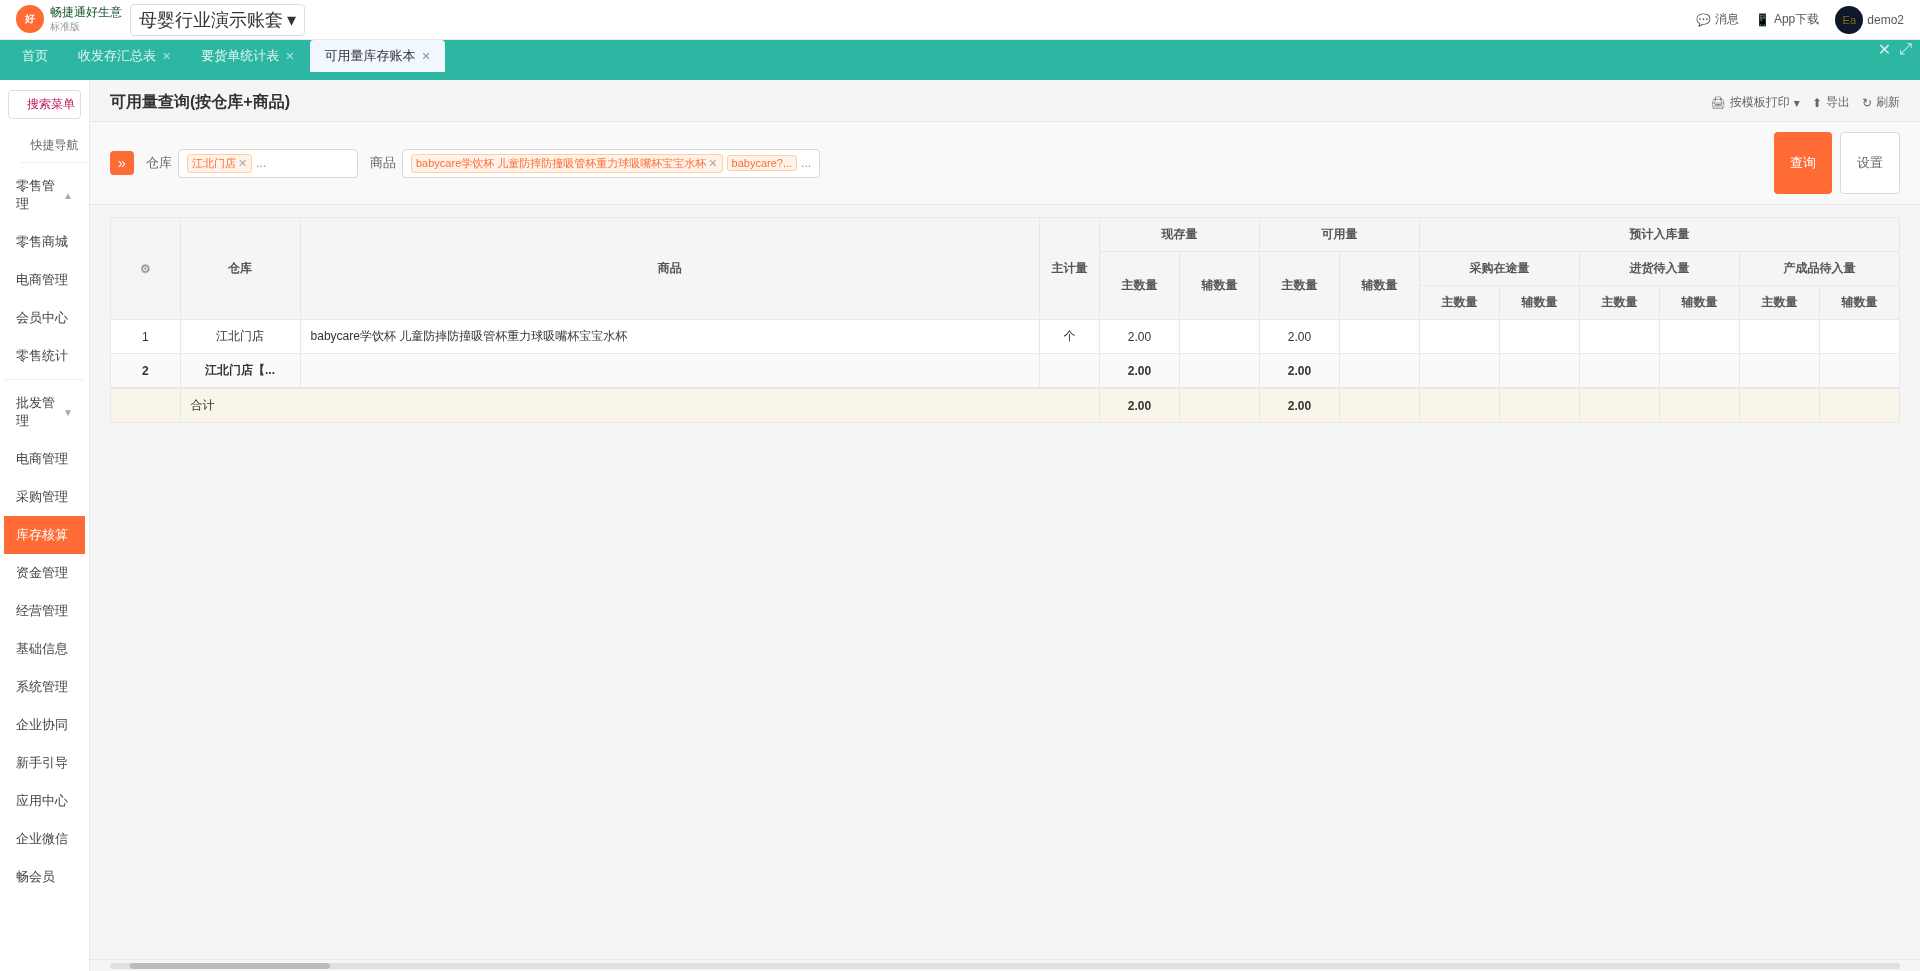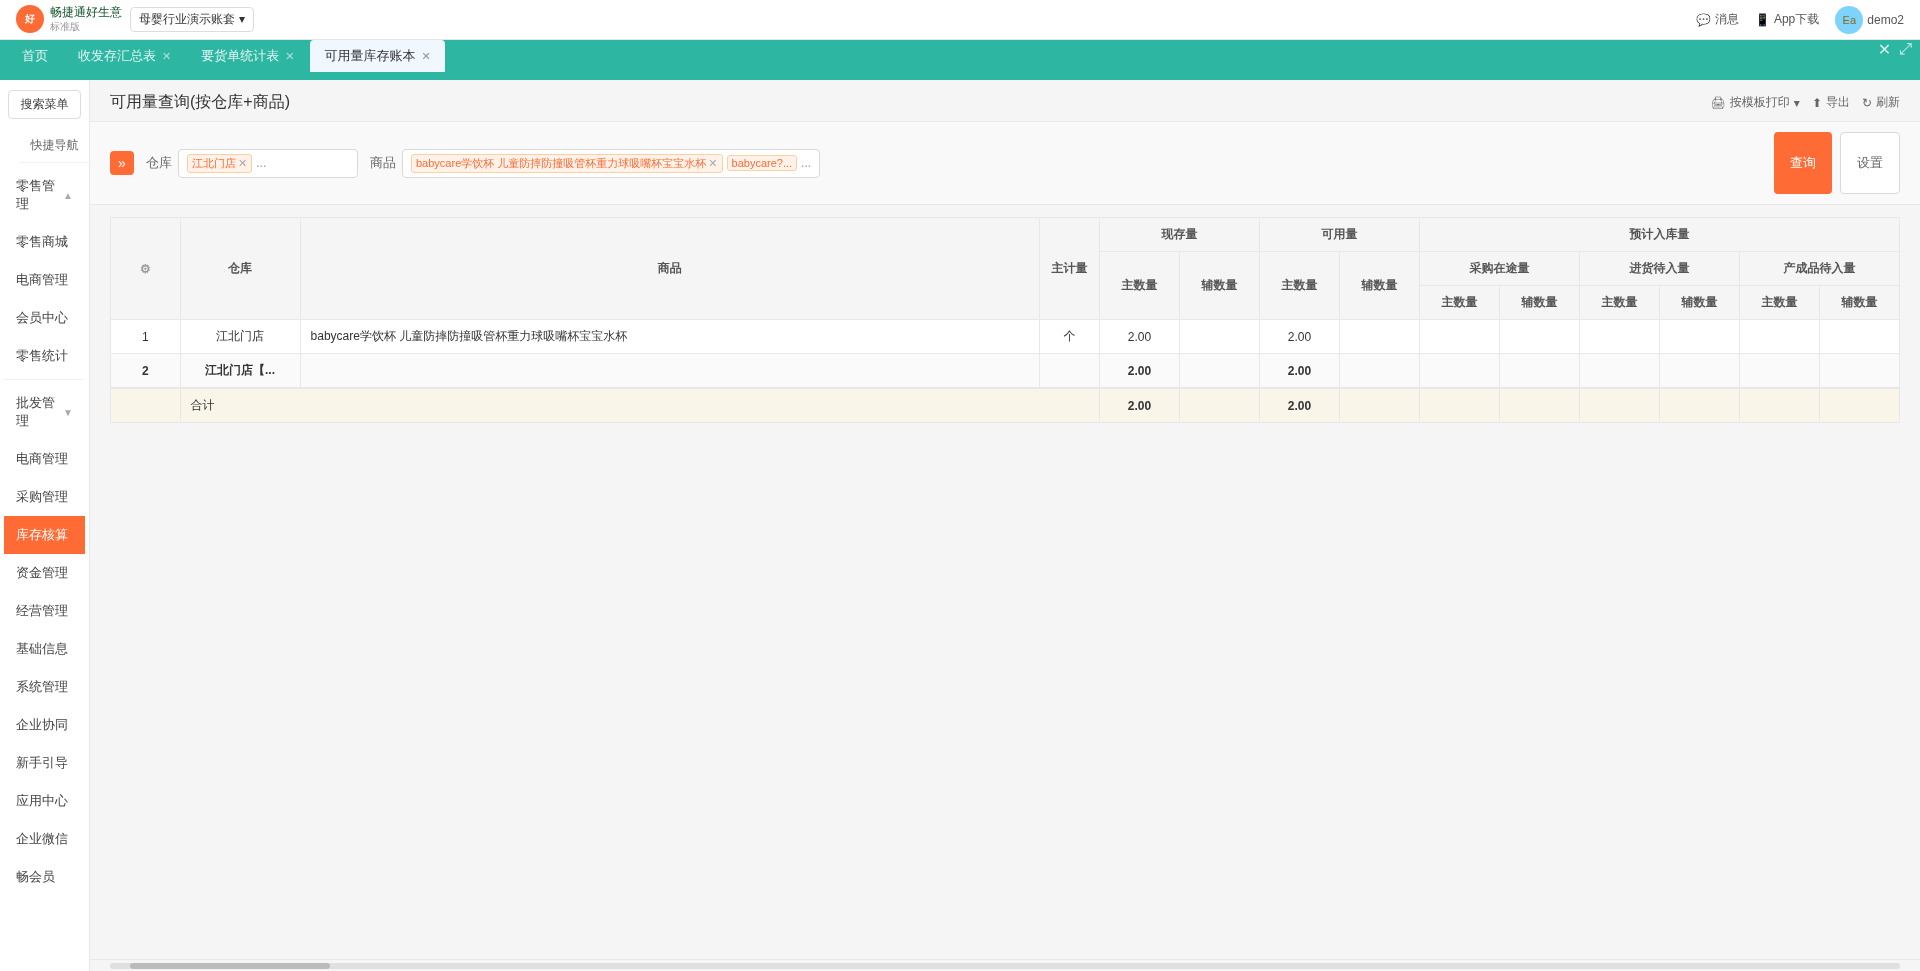--- a/index.html
+++ b/index.html
@@ -5,52 +5,52 @@
     * { margin: 0; padding: 0; box-sizing: border-box; }
     body { font-family: 'Microsoft YaHei', Arial, sans-serif; font-size: 13px; background: #f5f5f5; color: #333; width: 1920px; height: 971px; overflow: hidden; display: flex; flex-direction: column; }
 
     
     .top-bar { height: 40px; background: #fff; display: flex; align-items: center; justify-content: space-between; border-bottom: 1px solid #e8e8e8; padding: 0 16px; flex-shrink: 0; }
     .top-bar-left { display: flex; align-items: center; gap: 8px; }
     .logo-area { display: flex; align-items: center; gap: 6px; }
     .logo-icon { width: 28px; height: 28px; background: #ff6b35; border-radius: 50%; display: flex; align-items: center; justify-content: center; color: white; font-size: 10px; font-weight: bold; }
     .company-name { font-size: 12px; color: #14532d; line-height: 1.2; }
     .company-sub { font-size: 10px; color: #999; }
-    .dropdown-selector { display: flex; align-items: center; gap: 4px; border: 1px solid #ddd; border-radius: 4px; padding: 3px 8px; font-size: 12px; color: #333; cursor: pointer; }
+    .dropdown-selector { display: flex; align-items: center; gap: 4px; border: 1px solid #ddd; border-radius: 4px; padding: 3px 8px; font-size: 18px; color: #333; cursor: pointer; }
     .top-bar-right { display: flex; align-items: center; gap: 16px; }
     .top-right-item { display: flex; align-items: center; gap: 4px; font-size: 12px; color: #555; cursor: pointer; }
-    .avatar { width: 28px; height: 28px; border-radius: 50%; background: #7dd3fc; display: flex; align-items: center; justify-content: center; font-size: 11px; color: #8b6914; overflow: hidden; }
+    .avatar { width: 28px; height: 28px; border-radius: 50%; background: #0f172a; display: flex; align-items: center; justify-content: center; font-size: 11px; color: #8b6914; overflow: hidden; }
 
     
     .nav-tabs { height: 40px; background: #2db7a3; display: flex; padding: 0 8px; flex-shrink: 0; gap: 2px; }
     .nav-tab { height: 32px; display: flex; align-items: center; padding: 0 14px; border-radius: 4px 4px 0 0; font-size: 13px; color: rgba(255,255,255,0.85); cursor: pointer; gap: 6px; white-space: nowrap; }
     .nav-tab.active { background: #f0f7ff; color: #333; }
     .nav-tab .close-x { font-size: 11px; color: inherit; opacity: 0.7; }
     .nav-tab.active .close-x { color: #666; }
     .nav-tabs-right { margin-left: auto; display: flex; gap: 8px; }
     .nav-icon-btn { color: white; cursor: pointer; font-size: 16px; opacity: 0.8; }
 
     
     .main-layout { display: flex; flex: 1; overflow: hidden; }
 
     
     .sidebar { width: 90px; background: #fff; border-right: 1px solid #e8e8e8; display: flex; flex-direction: column; flex-shrink: 0; overflow-y: auto; }
     .sidebar-search { padding: 10px 8px; }
-    .sidebar-search-btn { width: 100%; background: none; border: 1px solid #ddd; border-radius: 4px; padding: 5px; font-size: 12px; color: #404040; cursor: pointer; text-align: center; }
+    .sidebar-search-btn { width: 100%; background: none; border: 1px solid #ddd; border-radius: 4px; padding: 5px; font-size: 12px; color: #be185d; cursor: pointer; text-align: right; }
     .sidebar-nav-btn { padding: 8px; text-align: center; font-size: 12px; color: #666; cursor: pointer; border-bottom: 1px solid #f0f0f0; margin-left: 20px; }
     .sidebar-section { padding: 4px 4px; }
     .sidebar-item { display: flex; align-items: center; justify-content: space-between; padding: 10px 12px; font-size: 13px; color: #444; cursor: pointer; }
     .sidebar-item.active { background: #ff6b35; color: white; }
     .sidebar-item .arrow { font-size: 10px; color: #aaa; }
     .sidebar-divider { height: 1px; background: #f0f0f0; margin: 4px 0; }
 
     
     .content { flex: 1; display: flex; flex-direction: column; overflow: hidden; }
     .content-header { padding: 12px 20px 8px; background: #f5f5f5; border-bottom: 1px solid #e8e8e8; display: flex; align-items: center; justify-content: space-between; flex-shrink: 0; }
-    .page-title-text { font-size: 16px; font-weight: 400; color: #333; }
+    .page-title-text { font-size: 16px; font-weight: 700; color: #333; }
     .header-actions { display: flex; align-items: center; gap: 12px; }
     .action-btn { display: flex; align-items: center; gap: 4px; font-size: 12px; color: #666; cursor: pointer; }
 
     
     .filter-bar { padding: 10px 20px; background: #f9f9f9; border-bottom: 1px solid #e8e8e8; display: flex; align-items: center; gap: 12px; flex-shrink: 0; }
     .filter-expand-btn { width: 24px; height: 24px; background: #ff6b35; color: white; border: none; border-radius: 4px; cursor: pointer; display: flex; align-items: center; justify-content: center; font-size: 14px; }
     .filter-field { display: flex; align-items: center; gap: 6px; }
     .filter-label { font-size: 13px; color: #666; white-space: nowrap; }
     .filter-input { display: flex; align-items: center; gap: 4px; border: 1px solid #d9d9d9; border-radius: 4px; padding: 4px 8px; background: white; min-width: 180px; font-size: 12px; color: #333; }
     .filter-tag { background: #fff2e8; color: #ff6b35; border: 1px solid #ffcfa0; border-radius: 3px; padding: 1px 4px; font-size: 11px; display: flex; align-items: center; gap: 2px; }

